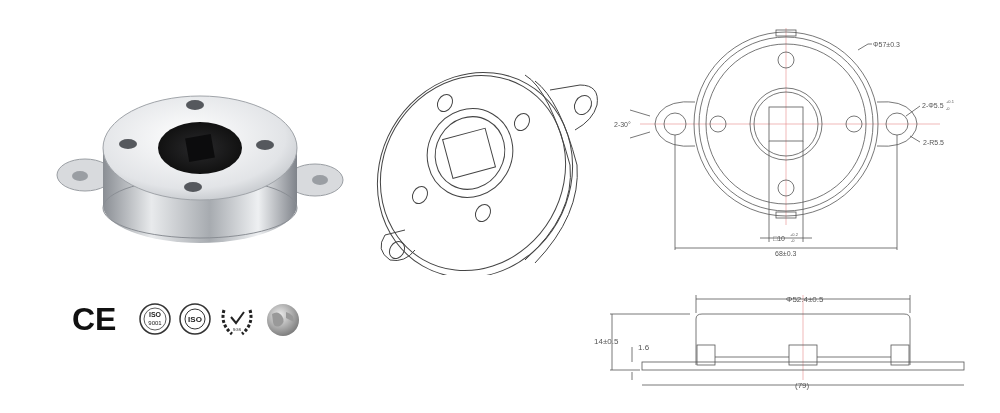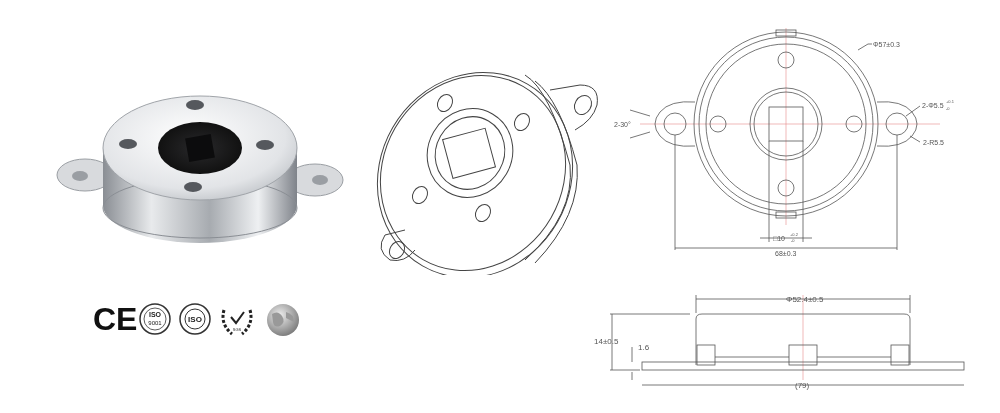--- a/index.html
+++ b/index.html
@@ -44,21 +44,21 @@
     <ellipse cx="145" cy="68" rx="42" ry="26" fill="url(#hub)"></ellipse>
     <rect x="132" y="56" width="26" height="24" fill="#0c0c0d" transform="rotate(-10 145 68)"></rect>
 
     <ellipse cx="140" cy="25" rx="9" ry="5" fill="#55585d"></ellipse>
     <ellipse cx="73" cy="64" rx="9" ry="5" fill="#55585d"></ellipse>
     <ellipse cx="210" cy="65" rx="9" ry="5" fill="#55585d"></ellipse>
     <ellipse cx="138" cy="107" rx="9" ry="5" fill="#55585d"></ellipse>
   </svg>
 </div>
 
-<div class="cert" style="left:93px;">
+<div class="cert" style="left:72px;">
   <svg width="45" height="32">
       <text x="0" y="28" font-size="32" font-weight="bold" style="fill:#111;font-family:'Liberation Sans',sans-serif">CE</text>
     </svg>
 </div>
 <div class="cert" style="left:138px;">
   <svg width="36" height="36">
       <circle cx="17" cy="17" r="15" fill="none" stroke="#333" stroke-width="1.5"></circle>
       <circle cx="17" cy="17" r="11" fill="none" stroke="#333" stroke-width="0.8"></circle>
       <text x="17" y="15" font-size="7" text-anchor="middle" style="fill:#222" font-weight="bold">ISO</text>
       <text x="17" y="23" font-size="6" text-anchor="middle" style="fill:#222">9001</text>

